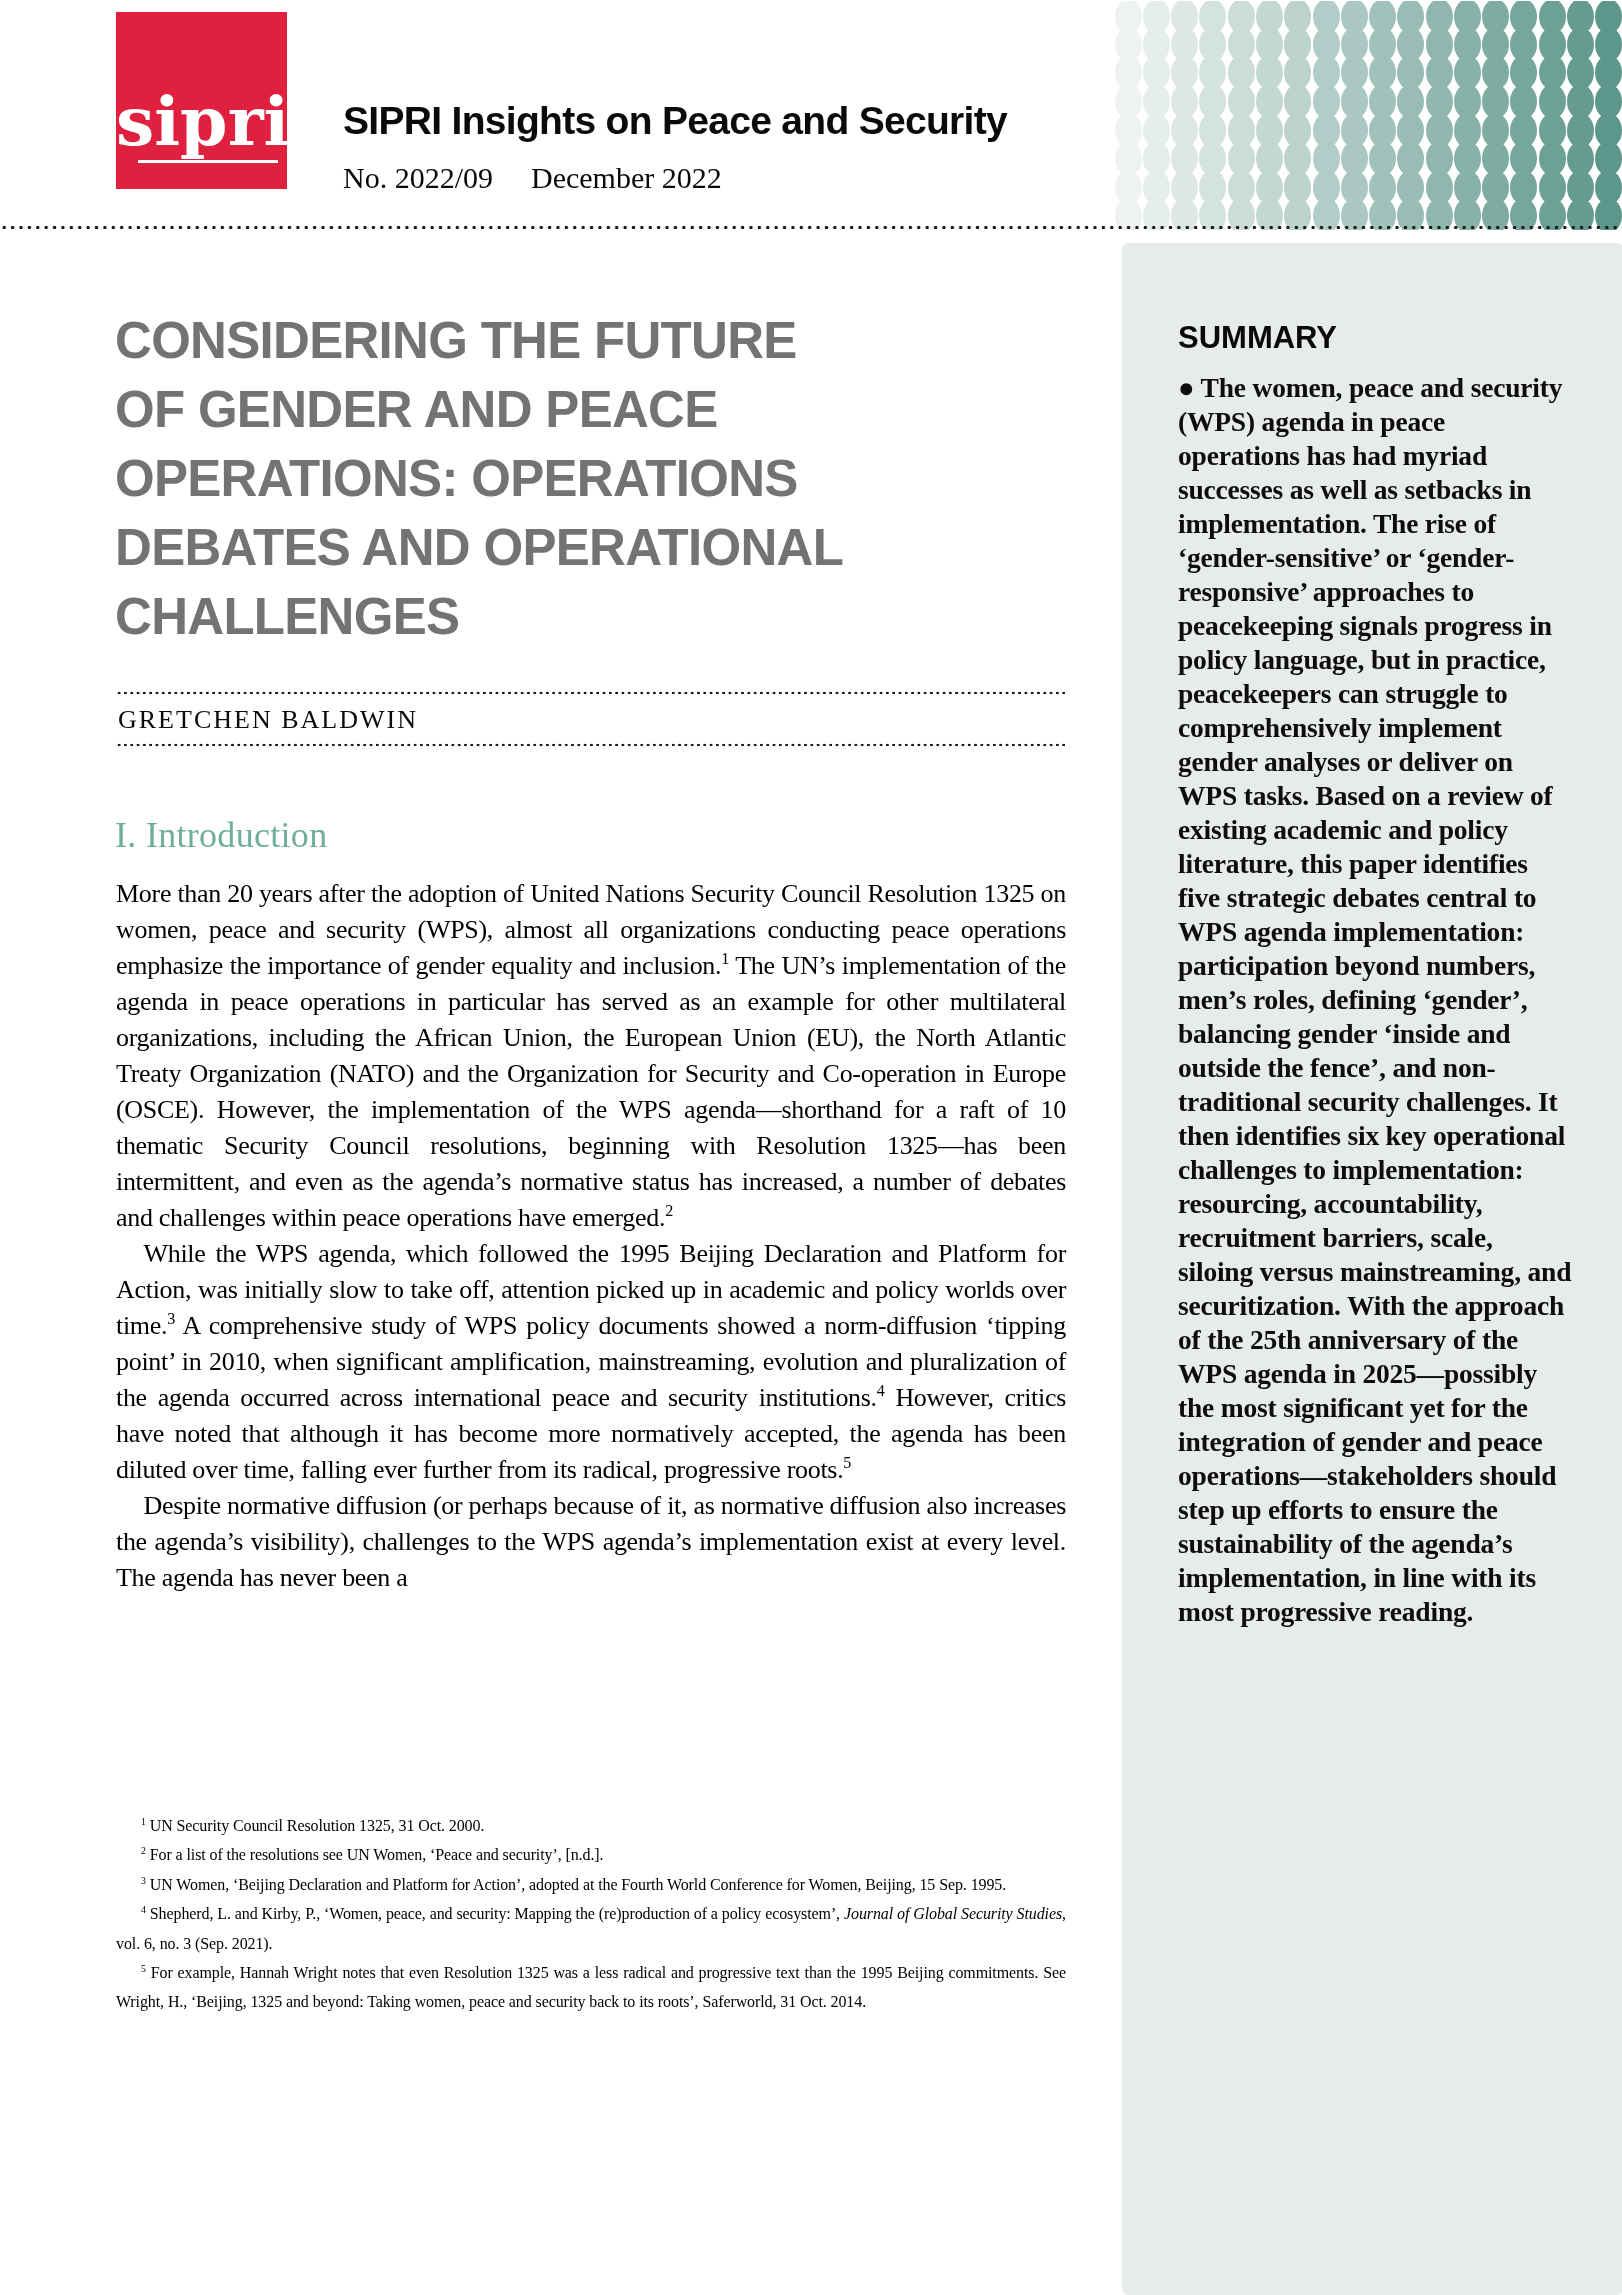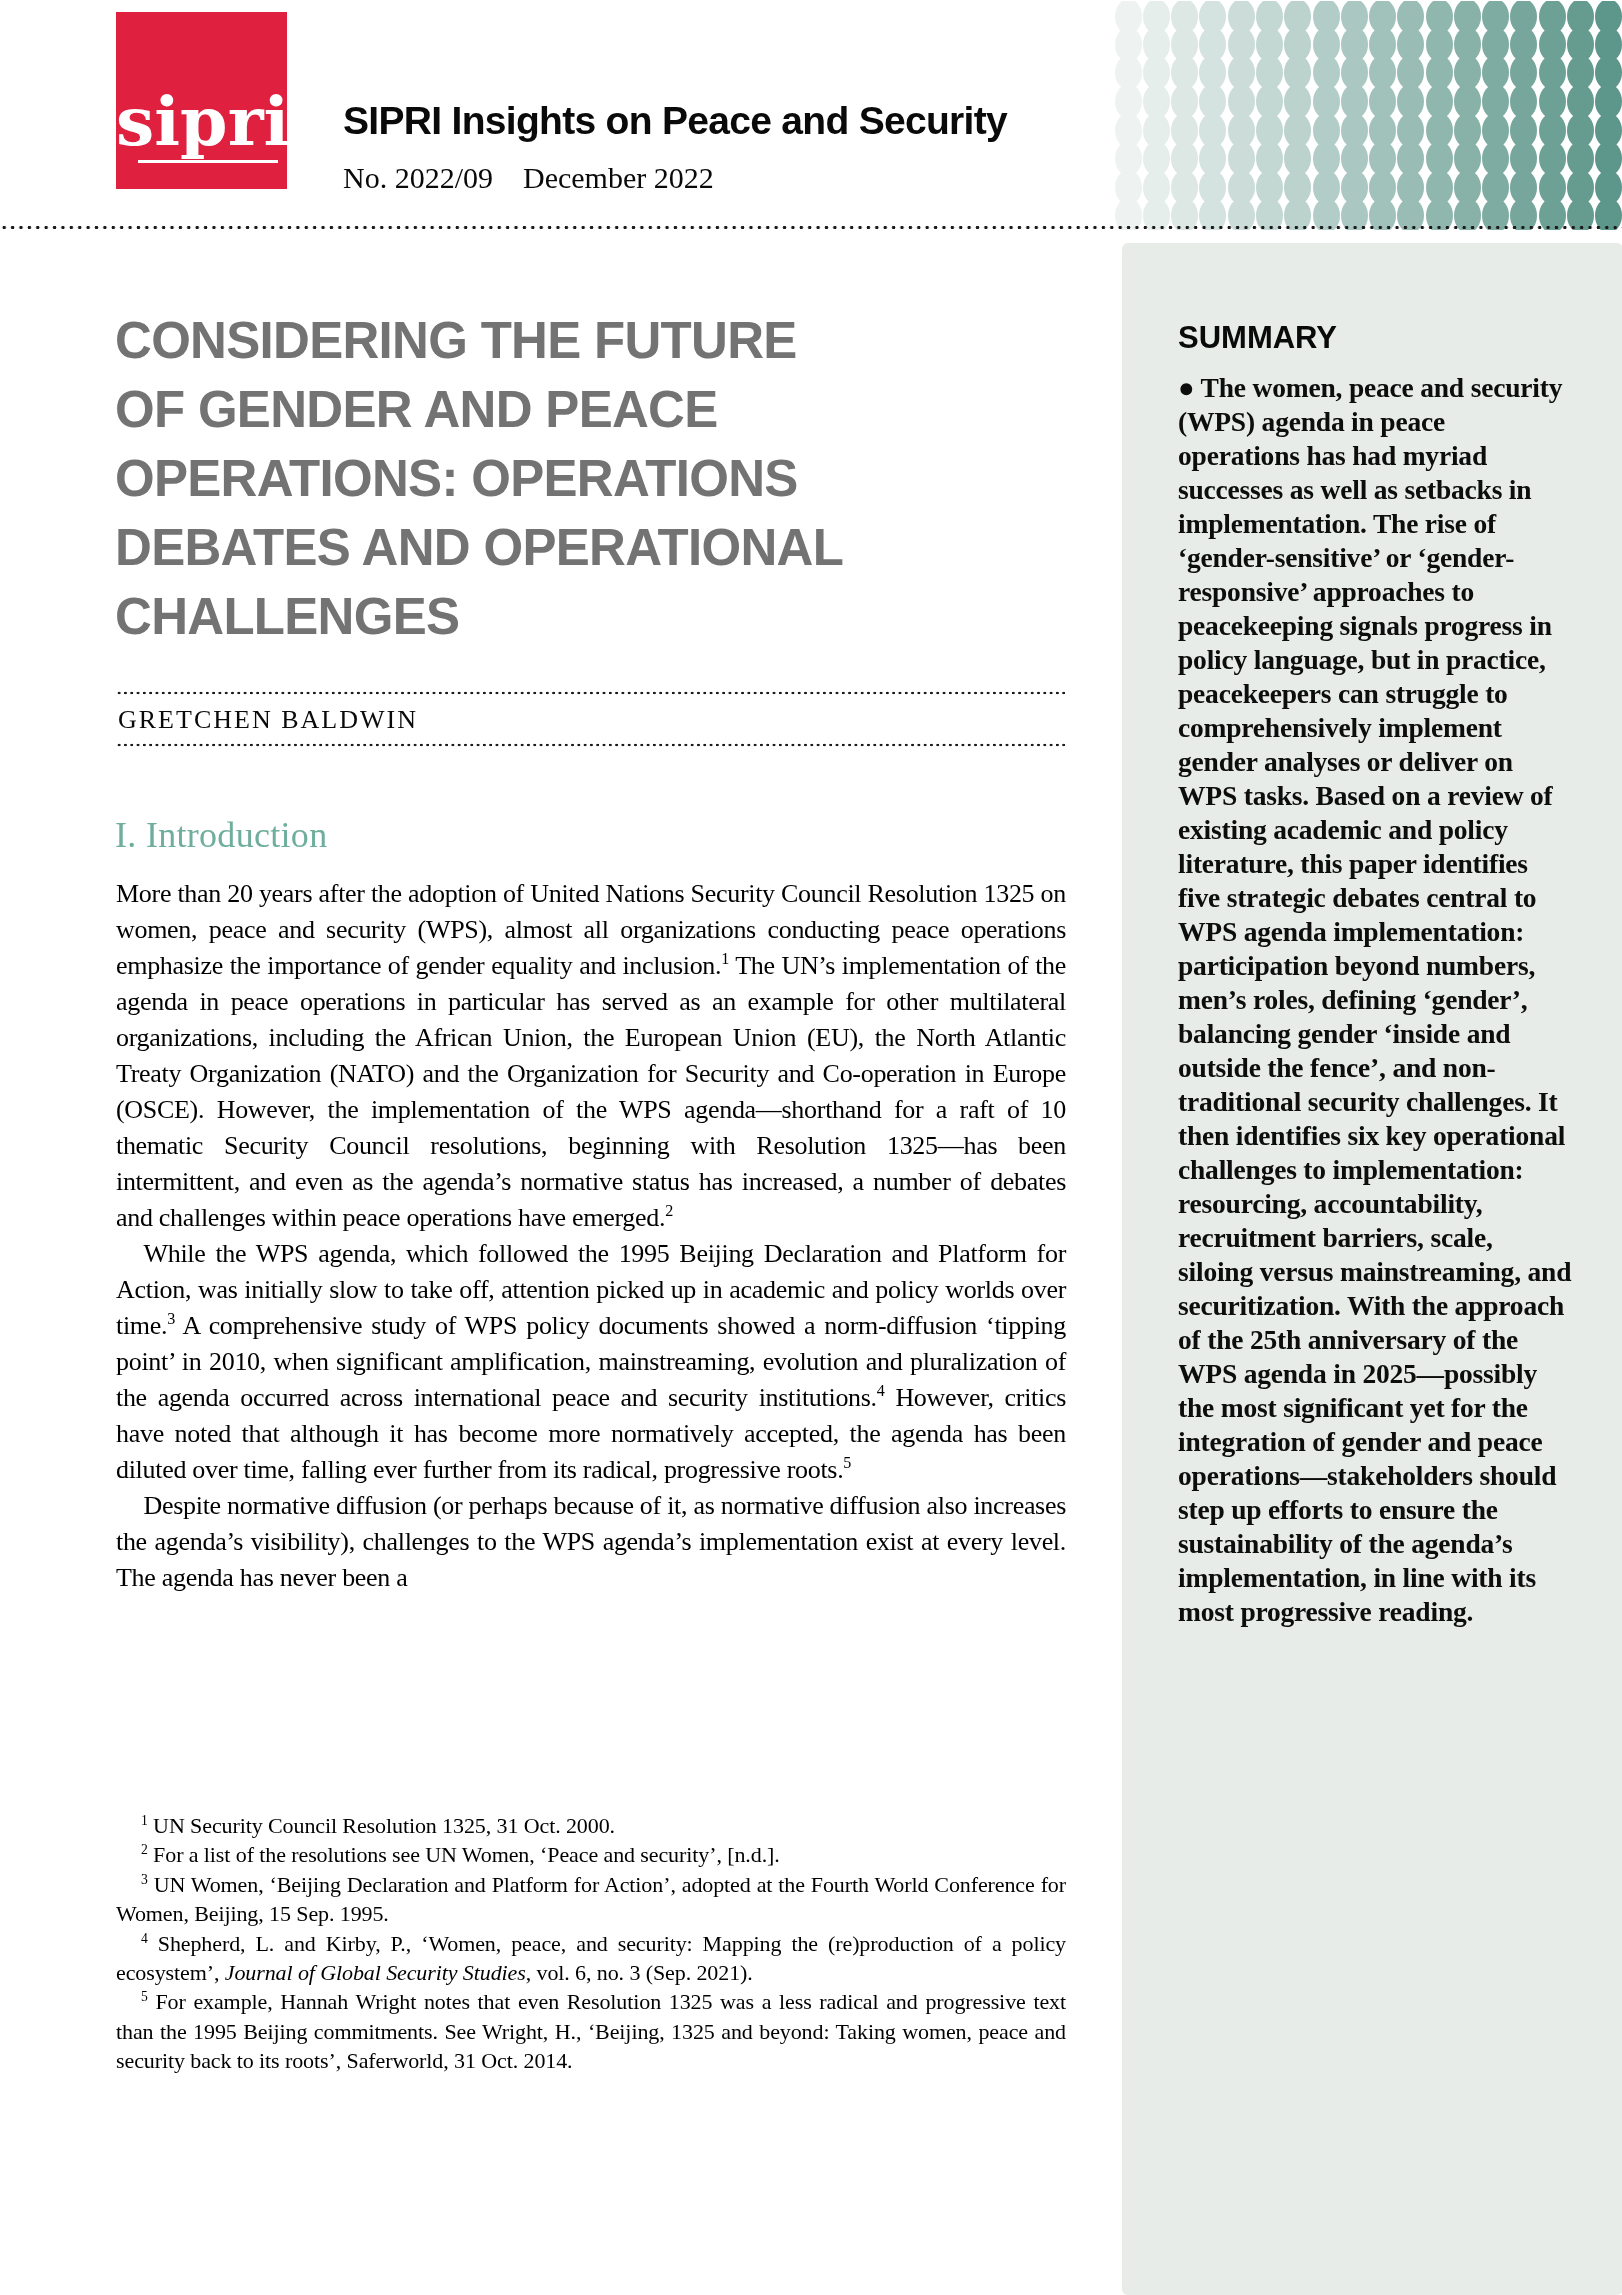--- a/index.html
+++ b/index.html
@@ -21,21 +21,21 @@
     position:absolute;left:22px;width:140px;bottom:26px;height:3.3px;background:#fff;
   }
   #pub-title{
     position:absolute;left:343px;top:99px;
     font-family:"Liberation Sans",sans-serif;font-weight:bold;
     font-size:39px;letter-spacing:-0.7px;color:#0a0a0a;white-space:nowrap;
   }
   #issue-line{
     position:absolute;left:343px;top:161px;font-size:30px;color:#0a0a0a;white-space:nowrap;
   }
-  #issue-line .date{margin-left:30px;}
+  #issue-line .date{margin-left:38px;}
   
   #dot-pattern{position:absolute;left:1114px;top:1.3px;width:508px;height:229px;overflow:hidden;}
   #dot-pattern .dot{position:absolute;width:27px;height:35px;border-radius:50%;}
   
   .dotted-rule{
     position:absolute;height:5.2px;background-repeat:repeat-x;
     background-image:radial-gradient(circle, #1b1b1b 1.6px, rgba(0,0,0,0) 2px);
     background-size:8.4px 5.2px;background-position:0 50%;
   }
   #rule-top{left:0;top:225px;width:1623px;}
@@ -63,21 +63,21 @@
   #body-paragraphs{
     position:absolute;left:116px;top:876px;width:950px;
     font-size:26px;line-height:36px;text-align:justify;letter-spacing:-0.3px;
   }
   #body-paragraphs p{margin:0;}
   #body-paragraphs p.indent{text-indent:27.5px;}
   sup{font-size:0.62em;line-height:0;vertical-align:super;}
   
   #footnotes{
     position:absolute;left:116px;top:1811px;width:950px;
-    font-size:22px;line-height:29.4px;text-align:justify;letter-spacing:-0.1px;
+    font-size:16px;line-height:29.4px;text-align:justify;letter-spacing:-0.1px;
   }
   #footnotes p{margin:0;text-indent:25px;}
   
   #sidebar-panel{
     position:absolute;left:1122px;top:243px;width:501px;height:2052px;
     background:#e7ece9;
     border-radius:6px;
   }
   #summary-heading{
     position:absolute;left:56px;top:77px;

